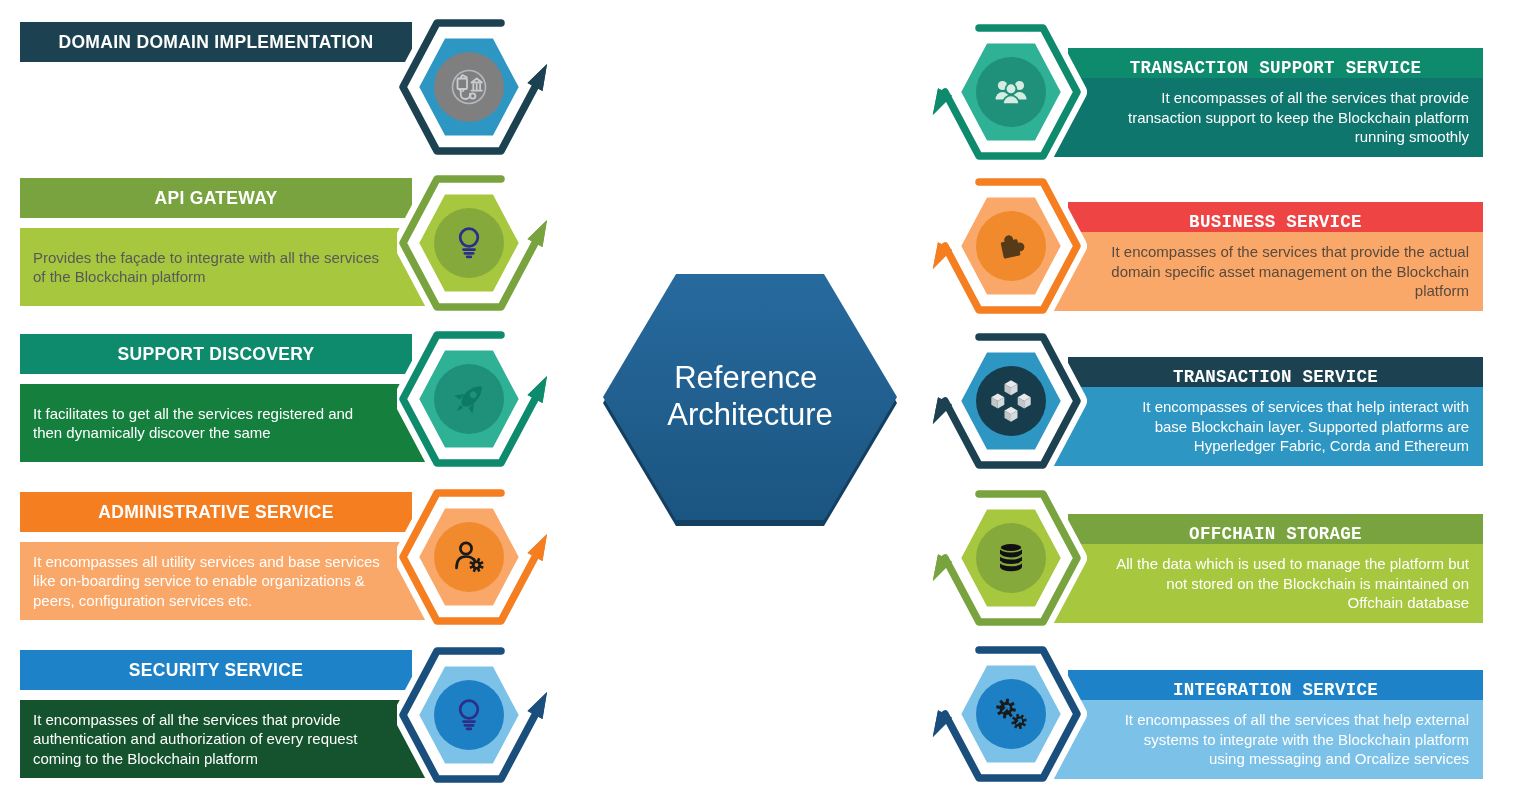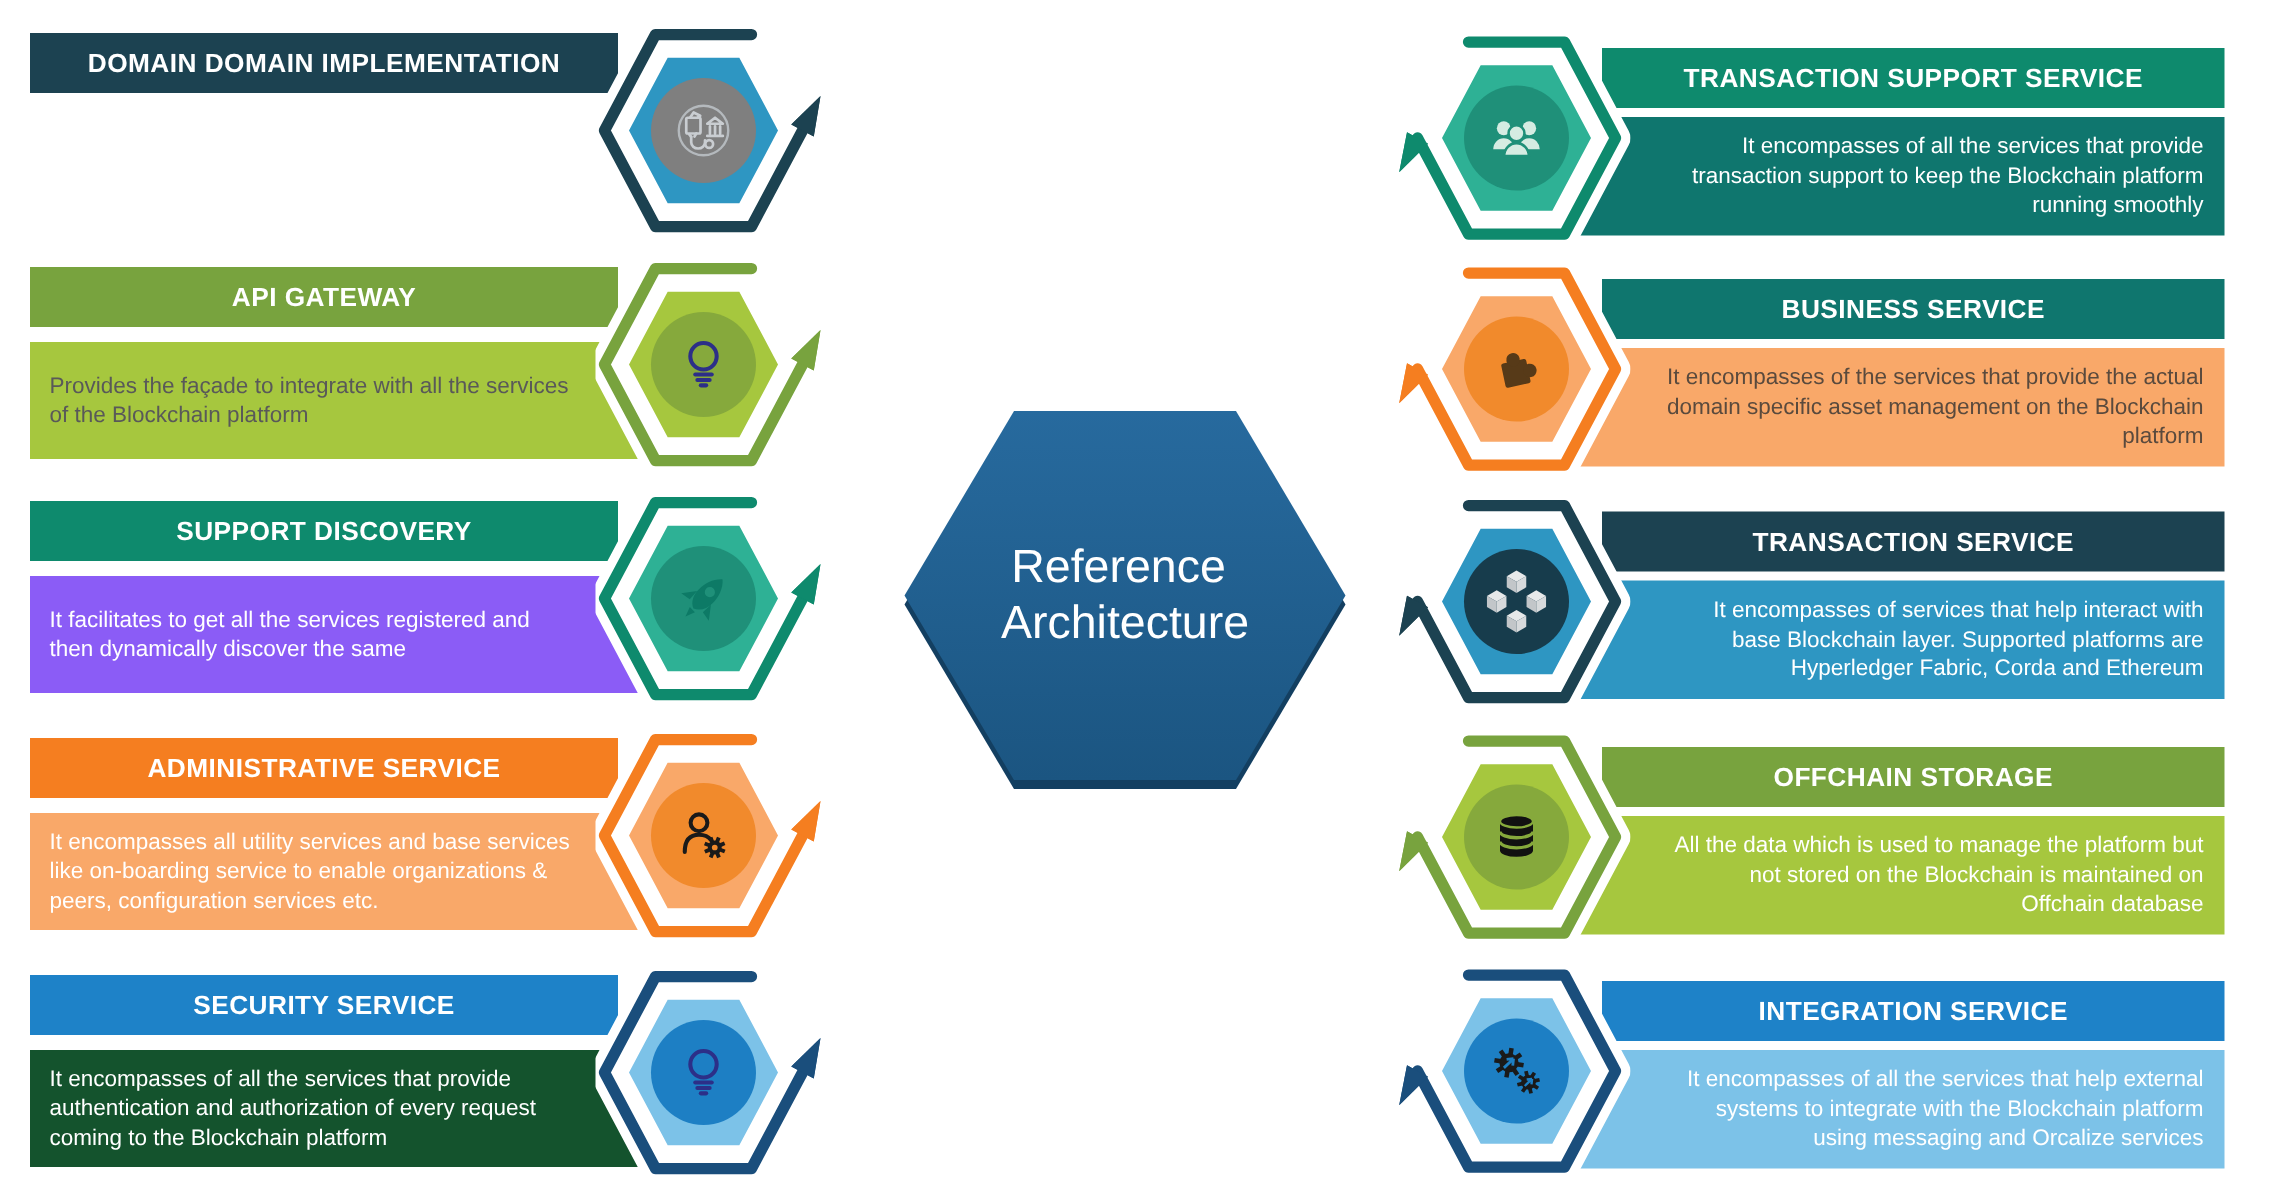--- a/index.html
+++ b/index.html
@@ -8,21 +8,21 @@
   .service-row{position:absolute;height:146px;}
   .service-row.left{left:20px;width:580px;}
   .service-row.right{left:935px;width:580px;}
   .hdr{position:absolute;display:flex;align-items:center;justify-content:center;}
   .hdr .ttl{width:100%;text-align:center;color:#fff;font-weight:bold;font-size:17.5px;letter-spacing:.3px;white-space:nowrap;}
   .bdy{position:absolute;display:flex;align-items:center;}
   .bdy .dsc{width:100%;font-size:15px;line-height:1.3;}
   .left .hdr{left:0;top:7px;width:392px;height:40px;}
   .left .bdy{left:0;top:57px;width:420px;height:78px;}
   .left .bdy .dsc{text-align:left;padding:0 55px 0 13px;}
-  .right .hdr{left:133px;top:12px;width:415px;height:40px;}
+  .right .hdr{left:133px;top:28px;width:415px;height:40px;font-family:Liberation Mono, monospace;}
   .right .bdy{left:117px;top:58px;width:431px;height:79px;}
   .right .bdy .dsc{text-align:right;padding:0 14px 0 58px;}
   .hexsvg{position:absolute;top:0;}
   .left .hexsvg{left:377px;}
   .right .hexsvg{left:-12px;}
   #center-hex{position:absolute;left:595px;top:263px;}
   #center-hex text{font-family:"Liberation Sans","DejaVu Sans",sans-serif;}
 </style>
 </head>
 <body>
@@ -75,21 +75,21 @@
       <path d="M17.9,32.3 h8.2" stroke-width="2.7"></path>
       <path d="M20.2,35.9 h3.6" stroke-width="2.7"></path>
     </g>
           </g>
   </svg>
       </div>
       <div class="service-row left" style="top: 327px;">
     <div class="hdr" style="background:#0e8a6d">
       <div class="ttl" style="color:#ffffff">SUPPORT DISCOVERY</div>
     </div>
-    <div class="bdy" style="background:#8b5cf6">
+    <div class="bdy" style="background:#15803d">
       <div class="dsc" style="color:#ffffff">It facilitates to get all the services registered and then dynamically discover the same</div>
     </div>
     <svg class="hexsvg" width="164" height="146" viewBox="0 0 164 146">
     <path d="M104,8 L40,8 L6,72 L40,136 L104,136 L138,72" fill="none" stroke="#ffffff" stroke-width="20" stroke-linejoin="round" stroke-linecap="round"></path>
     <polygon points="145.5,76 130.5,68 150,49" fill="#0e8a6d" stroke="#ffffff" stroke-width="7" paint-order="stroke"></polygon>
     <polygon points="124.8,72 97.6,20.8 46.4,20.8 19.2,72 46.4,123.2 97.6,123.2" fill="#2eb195" stroke="#ffffff" stroke-width="5.5" stroke-linejoin="round"></polygon>
     <path d="M104,8 L40,8 L6,72 L40,136 L104,136 L138,72" fill="none" stroke="#0e8a6d" stroke-width="7.5" stroke-linejoin="round" stroke-linecap="round"></path>
     <polygon points="145.5,76 130.5,68 150,49" fill="#0e8a6d"></polygon>
     <circle cx="72" cy="72" r="35" fill="#1f9079"></circle>
     <g transform="translate(50,50)">
@@ -183,21 +183,21 @@
               <path d="M23.5,29.5 a7,7.4 0 0 1 14,0 z"></path>
       <g stroke="#1f9079" stroke-width="1.7">
         <circle cx="22" cy="18.8" r="5.3"></circle>
         <path d="M13.8,34 a8.2,8.6 0 0 1 16.4,0 z"></path>
       </g>
     </g>
           </g>
   </svg>
       </div>
       <div class="service-row right" style="top: 174px;">
-    <div class="hdr" style="background:#0f766e">
+    <div class="hdr" style="background:#ef4444">
       <div class="ttl" style="color:#ffffff">BUSINESS SERVICE</div>
     </div>
     <div class="bdy" style="background:#f9a869">
       <div class="dsc" style="color:#5a4a3d">It encompasses of the services that provide the actual domain specific asset management on the Blockchain platform</div>
     </div>
     <svg class="hexsvg" width="164" height="146" viewBox="-16 0 164 146">
     <path d="M40,8 L104,8 L138,72 L104,136 L40,136 L6,72" fill="none" stroke="#ffffff" stroke-width="20" stroke-linejoin="round" stroke-linecap="round"></path>
     <polygon points="13,75.8 -1,68.2 -6.2,94.9" fill="#f57e20" stroke="#ffffff" stroke-width="7" paint-order="stroke"></polygon>
     <polygon points="124.8,72 97.6,20.8 46.4,20.8 19.2,72 46.4,123.2 97.6,123.2" fill="#f9a869" stroke="#ffffff" stroke-width="5.5" stroke-linejoin="round"></polygon>
     <path d="M40,8 L104,8 L138,72 L104,136 L40,136 L6,72" fill="none" stroke="#f57e20" stroke-width="7.5" stroke-linejoin="round" stroke-linecap="round"></path>

